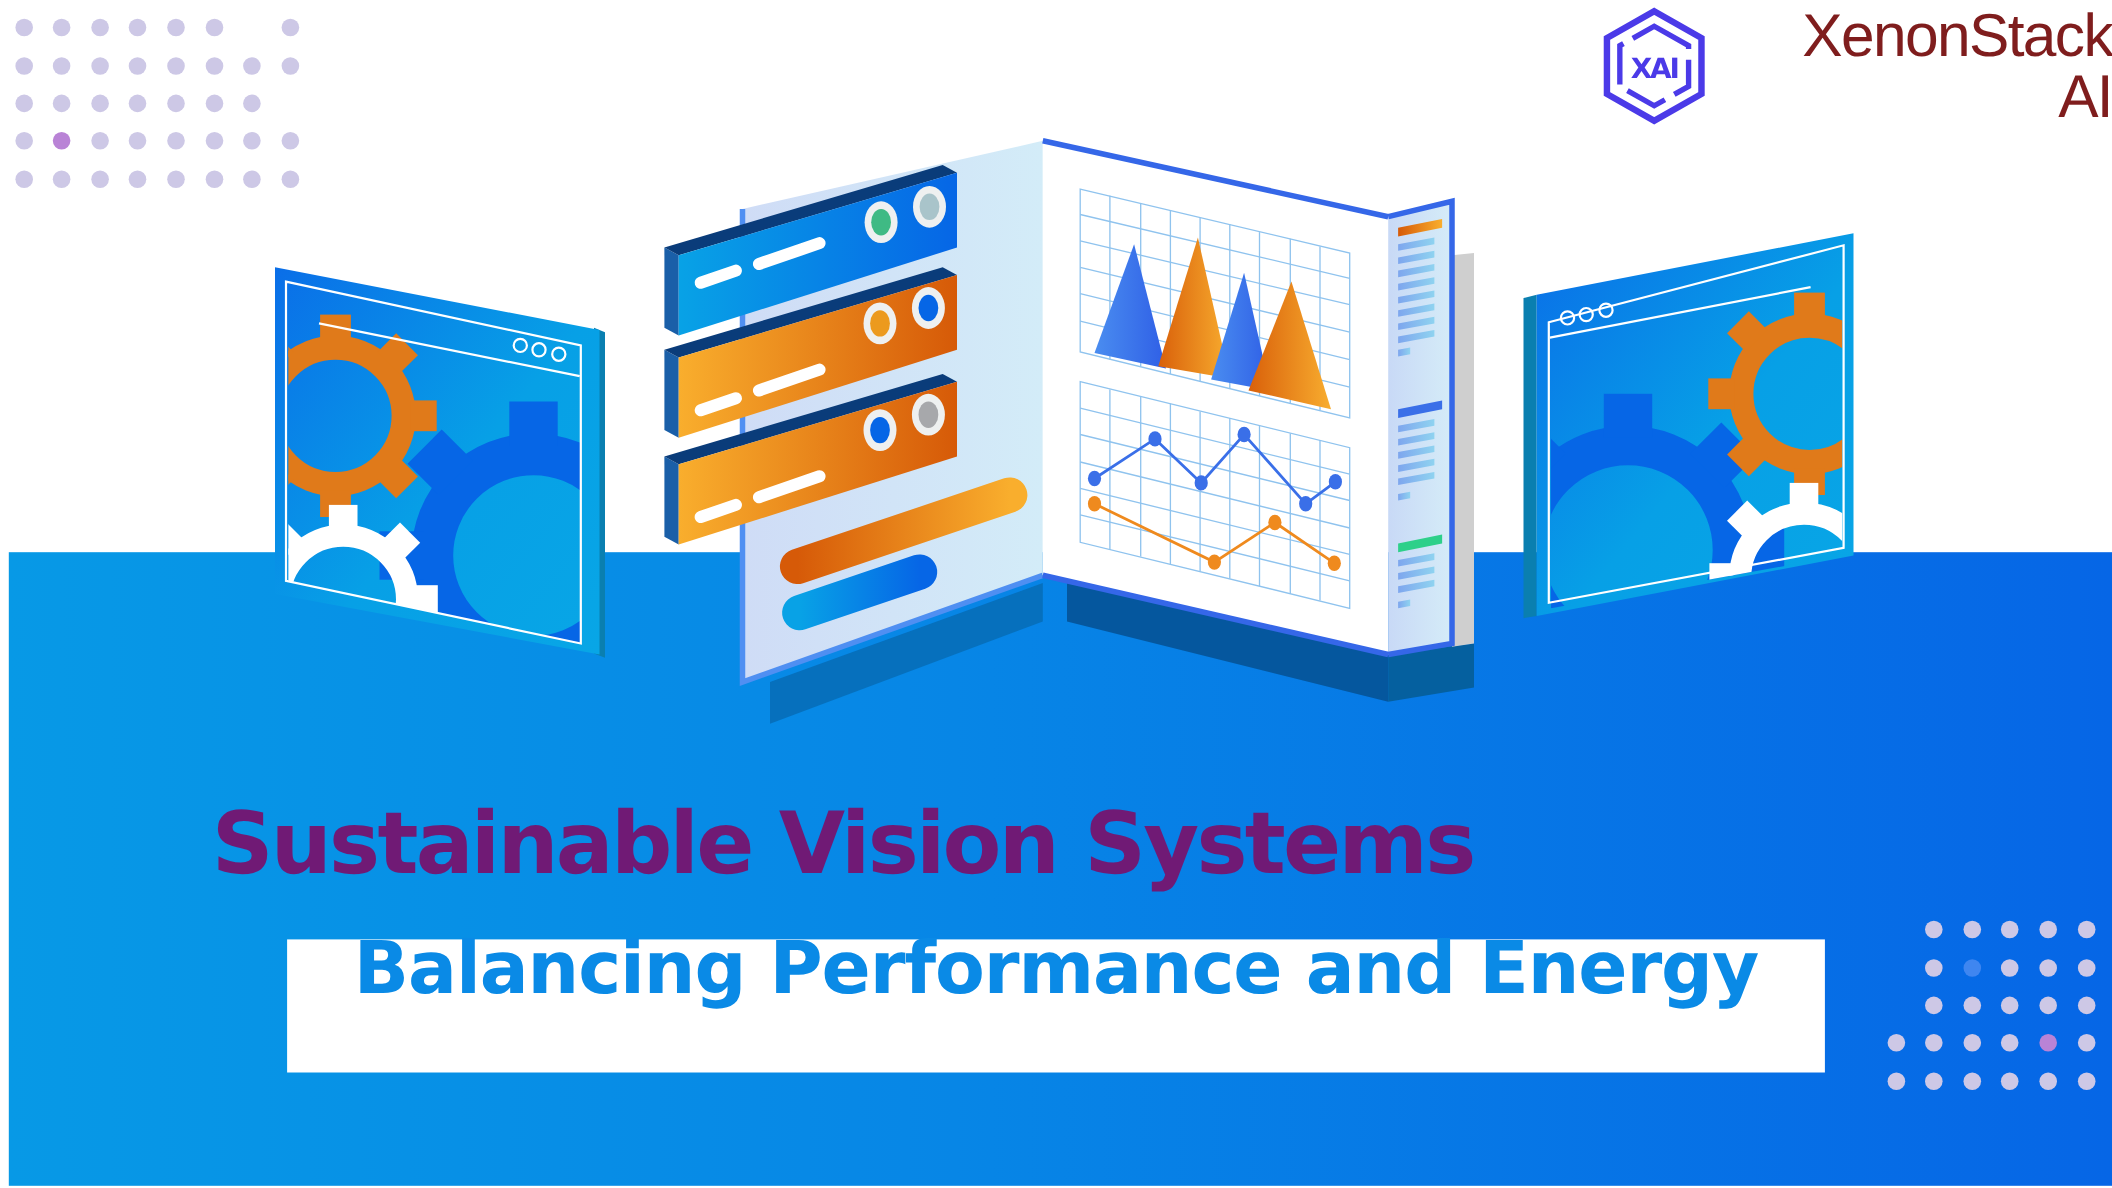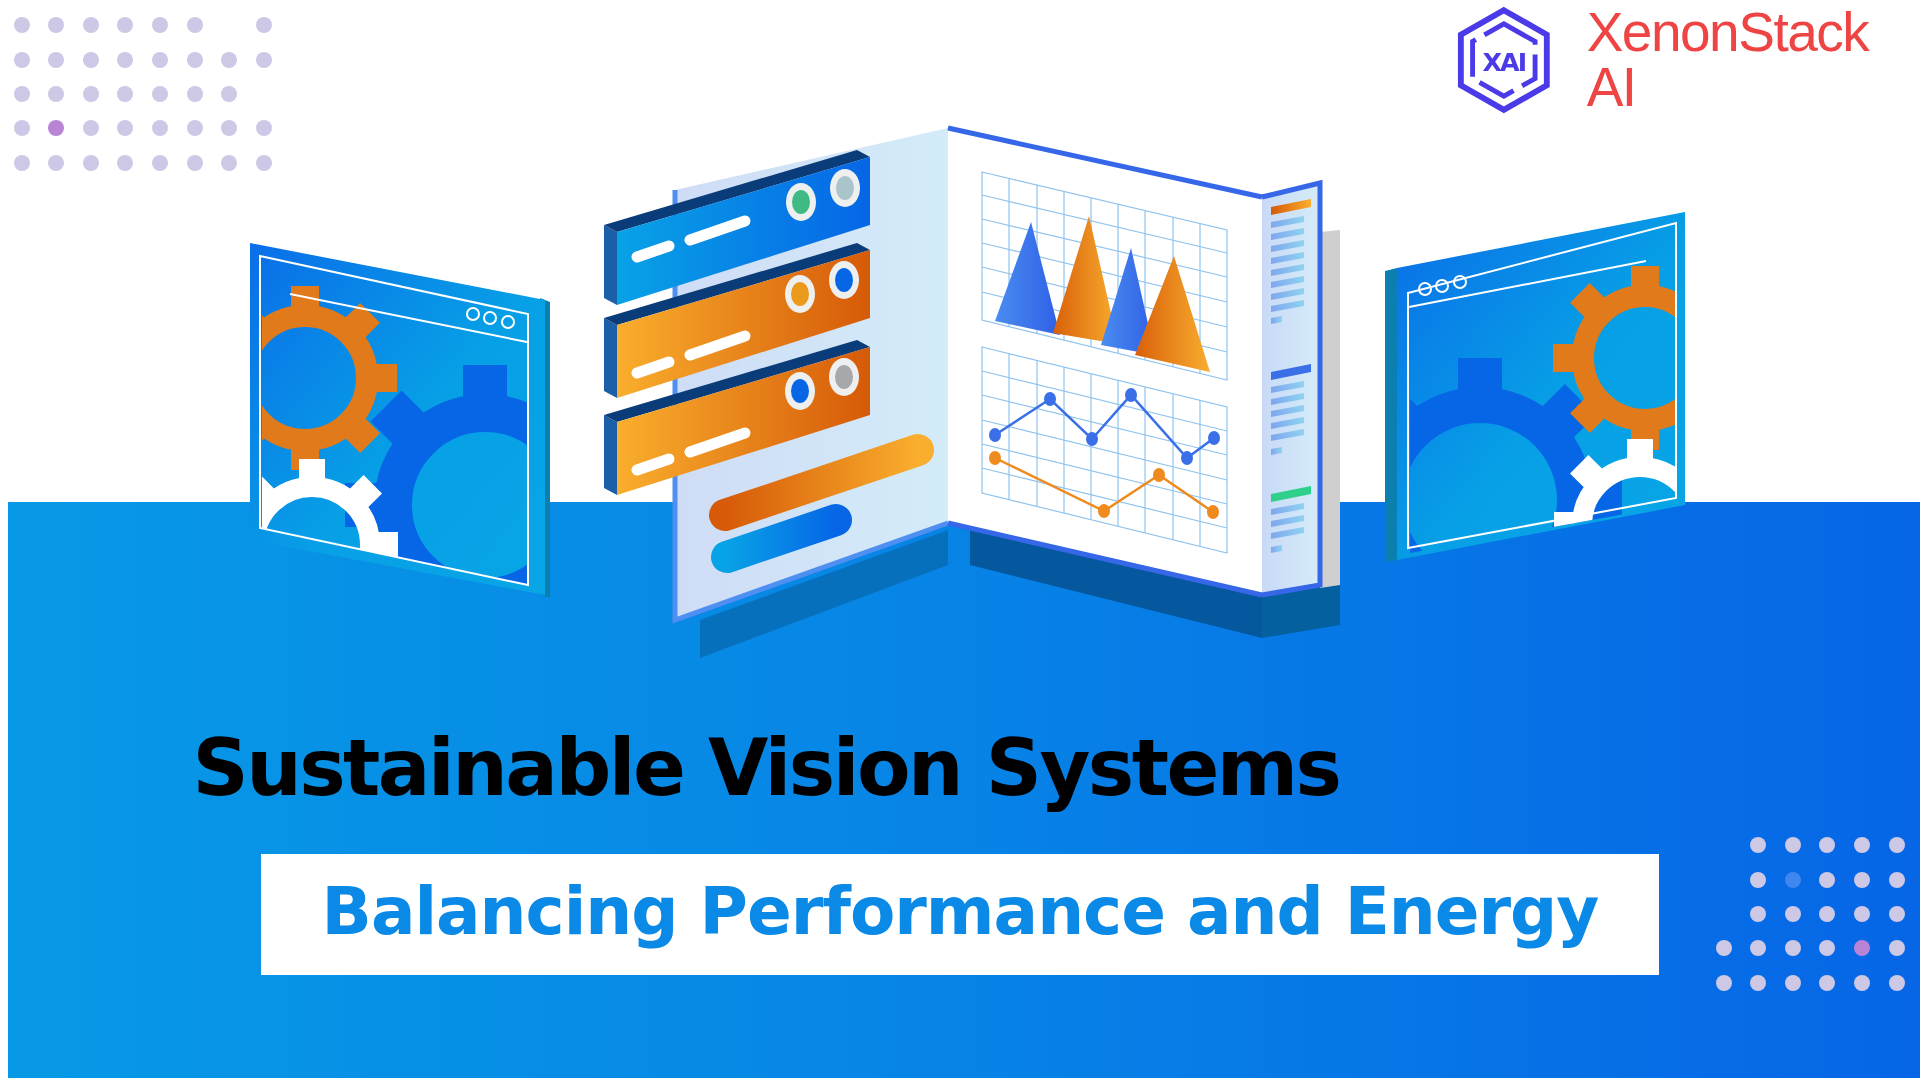--- a/index.html
+++ b/index.html
@@ -14,34 +14,34 @@
   }
   .dots { position: absolute; left: 0; top: 0; width: 1920px; height: 1080px; pointer-events: none; }
   .illustration { position: absolute; left: 0; top: 0; width: 1920px; height: 1080px; }
   .logo {
     position: absolute; left: 1455px; top: 5px; height: 110px;
     display: flex; align-items: center; gap: 30px;
   }
   .logo-mark { width: 100px; height: 110px; }
   .logo-text {
     font-family: "Liberation Sans", sans-serif;
-    font-size: 55px; color: #ef4444; letter-spacing: -1.5px;
-    margin-left: 4px; line-height: 1;
+    font-size: 55px; color: #7f1d1d; letter-spacing: -1.5px;
+    margin-left: 4px; line-height: 1; text-align: right;
   }
   .title {
     position: absolute; left: 0; width: 1532px; top: 718px;
-    text-align: center; color: #000000;
+    text-align: center; color: #701a75;
     font-family: "DejaVu Sans", sans-serif; font-weight: bold;
     font-size: 78px; letter-spacing: -2.5px; line-height: 100px;
     padding-left: 0px;
   }
   .subtitle-box {
     position: absolute; left: 261px; top: 854px; width: 1398px; height: 121px;
     background: #ffffff;
-    display: flex; align-items: center; justify-content: center;
+    display: flex; align-items: flex-start; justify-content: center;
   }
   .subtitle {
     color: #0a8ae6;
     font-family: "DejaVu Sans", sans-serif; font-weight: bold;
     font-size: 66px; letter-spacing: -1px; line-height: 1;
     margin-top: -6px;
   }
 </style>
 </head>
 <body>

